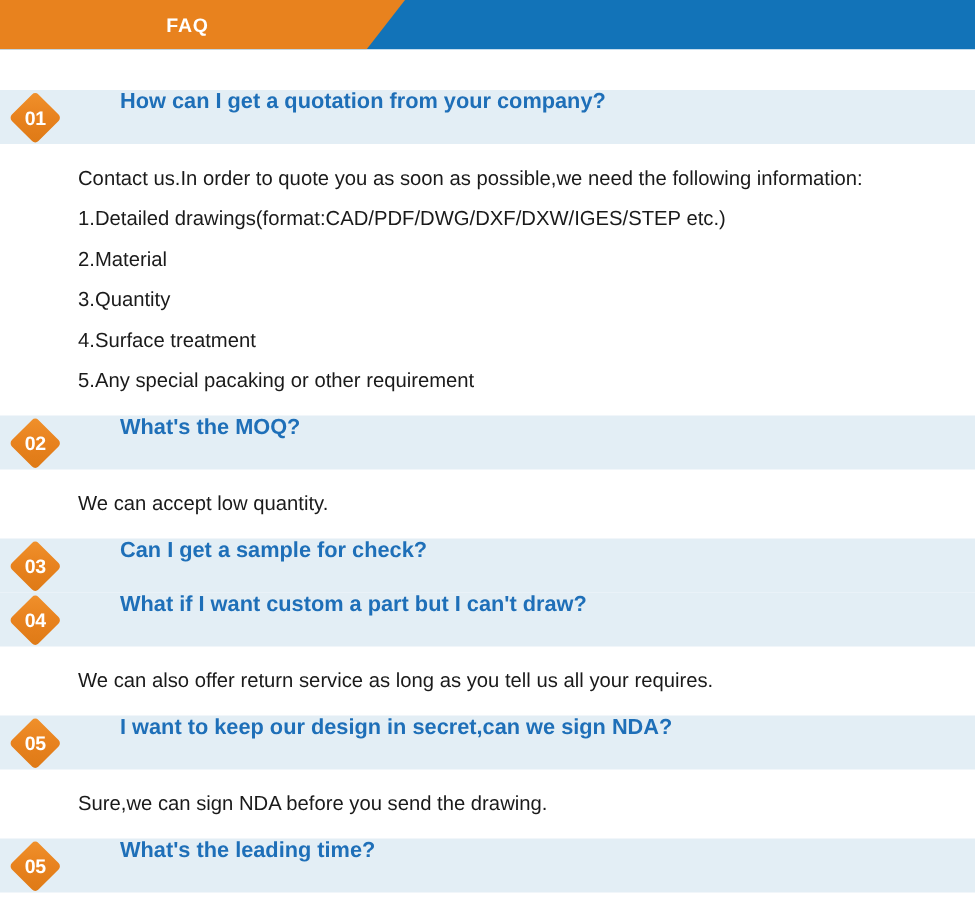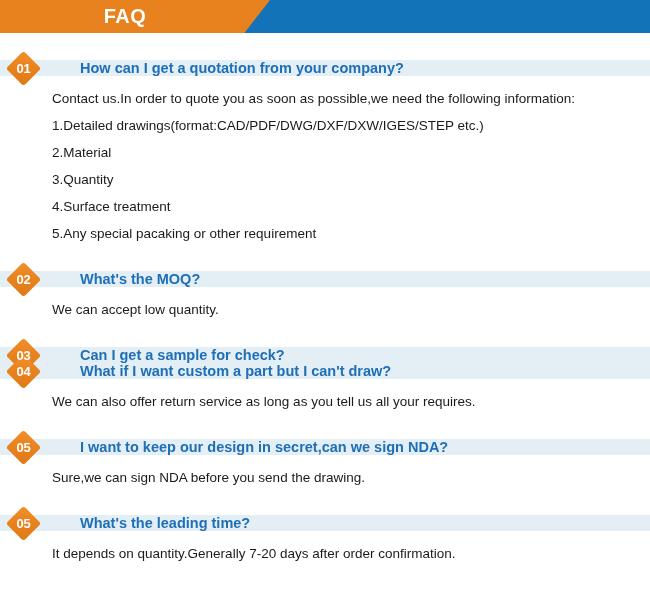--- a/index.html
+++ b/index.html
@@ -42,41 +42,41 @@
   }
   .faq-header .faq-title {
     position: absolute;
     top: 0;
     left: 0;
     width: 250px;
     height: 44px;
     line-height: 33px;
     text-align: center;
     color: #ffffff;
-    font-size: 20px;
+    font-size: 13px;
     font-weight: bold;
     letter-spacing: 0.5px;
     z-index: 3;
   }
 
   
   .faq-list {
     position: relative;
     padding-top: 27px;
   }
   .faq-item {
     position: relative;
   }
 
   .question-row {
     position: relative;
-    height: 16px;
+    height: 36px;
     background: #E3EEF5;
     display: flex;
-    align-items: flex-end;
+    align-items: flex-start;
   }
   .badge {
     position: absolute;
     left: 11px;
     top: 50%;
     width: 25px;
     height: 25px;
     margin-top: -12.5px;
     transform: rotate(45deg);
     border-radius: 3px;
@@ -112,21 +112,21 @@
   .answer-line {
     color: #1a1a1a;
     font-size: 13.5px;
     line-height: 27px;
     white-space: nowrap;
   }
   .answer-block .answer-line:first-child {
     padding-top: 9px;
   }
   .answer-block .answer-line:last-child {
-    padding-bottom: 24px;
+    padding-bottom: 10px;
   }
 </style>
 </head>
 <body>
 
 <div class="faq-header">
   <div class="band-blue"></div>
   <div class="band-orange"></div>
   <div class="faq-title">FAQ</div>
 </div>

